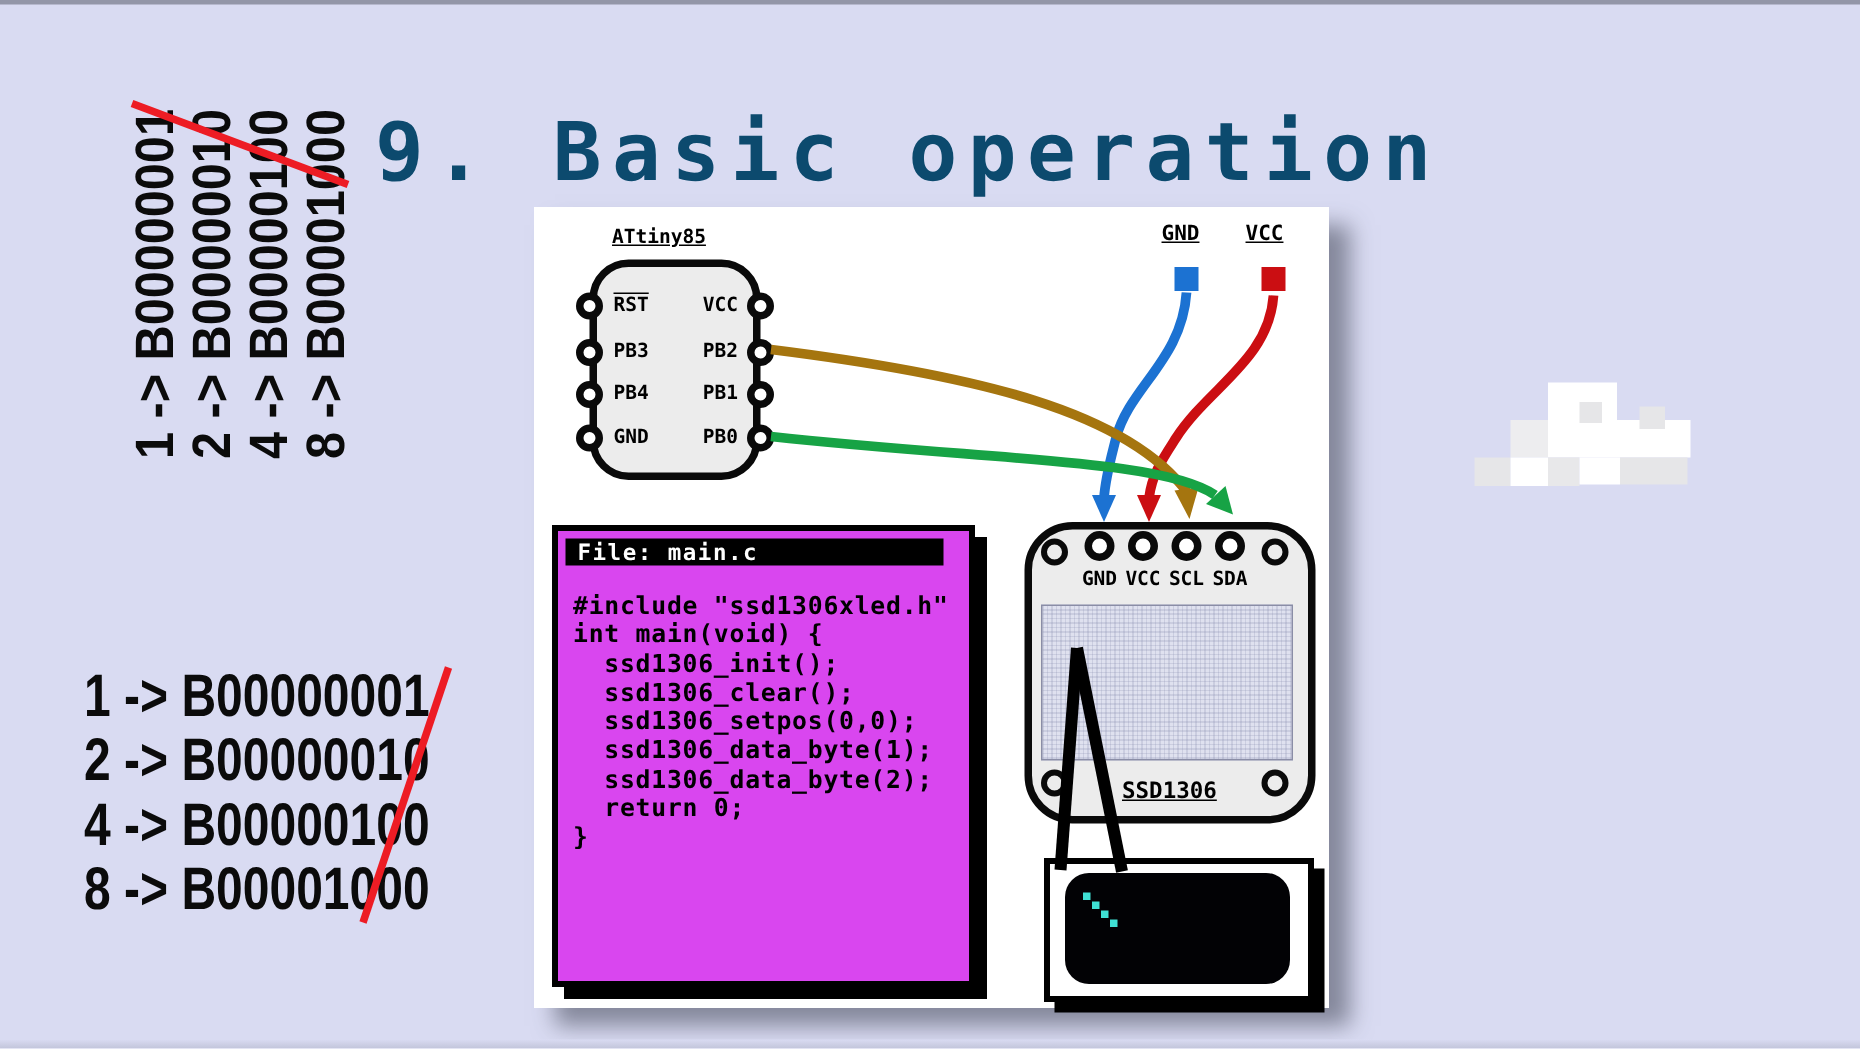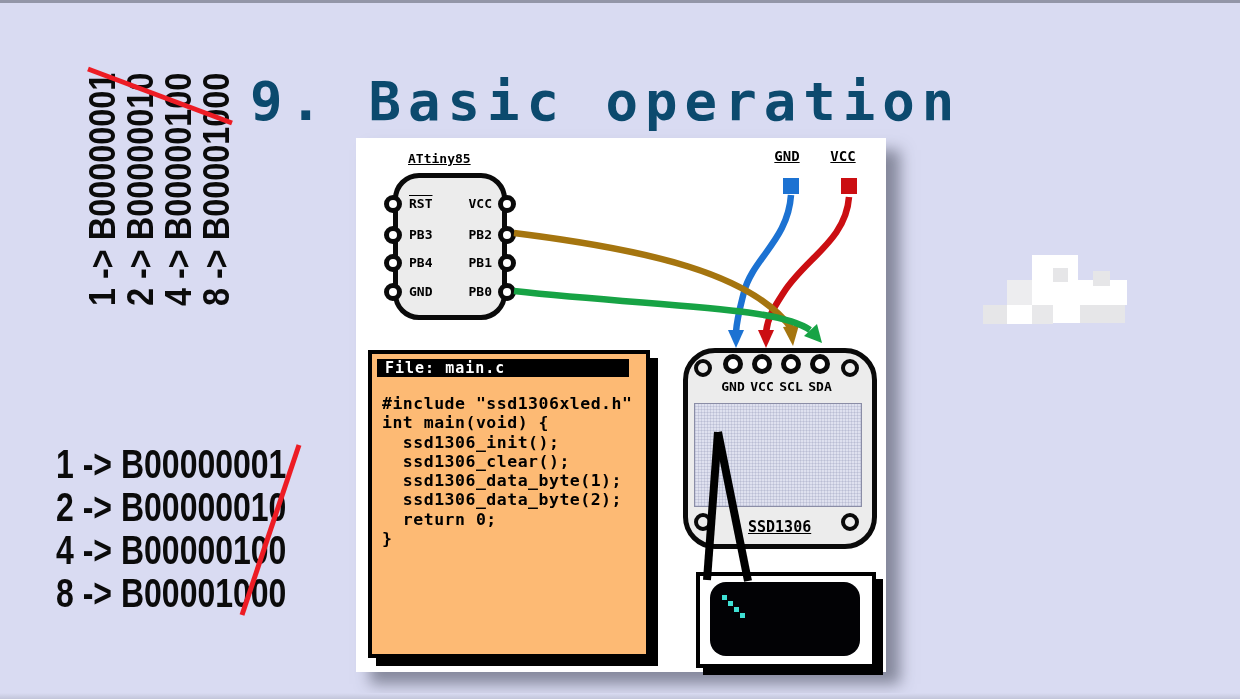--- a/index.html
+++ b/index.html
@@ -37,21 +37,21 @@
   
   #attiny-label{left:408px;top:151px;width:110px;font-size:13px;font-weight:bold;
     text-decoration:underline;color:#000;}
   #attiny-body{left:393px;top:173px;width:104px;height:137px;background:#ececec;
     border:5px solid #0a0a0a;border-radius:26px;}
   .pin-circle{width:8px;height:8px;background:#fff;border:5px solid #0a0a0a;
     border-radius:50%;}
   .chip-pin-label{font-size:13px;font-weight:bold;color:#000;white-space:nowrap;text-align:right;}
   .overline{text-decoration:overline;}
   
-  #code-panel{left:368px;top:350px;width:274px;height:300px;background:#fdba74;
+  #code-panel{left:368px;top:350px;width:274px;height:300px;background:#d946ef;
     border:4px solid #000;box-shadow:8px 8px 0 #000;}
   #code-header{position:absolute;left:5px;top:5px;width:244px;height:18px;
     background:#000;color:#fff;font-weight:bold;font-size:15px;line-height:18px;
     padding-left:8px;letter-spacing:1px;}
   #code-lines{position:absolute;left:10px;top:40px;}
   .code-line{font-size:16.5px;font-weight:bold;letter-spacing:.5px;line-height:19.3px;
     color:#000;white-space:pre;}
   
   #module-body{left:683px;top:348px;width:184px;height:191px;background:#ececec;
     border:5px solid #0a0a0a;border-radius:32px;}
@@ -139,20 +139,21 @@
   <div class="abs pwr-square" style="left:783px;top:178px;background:#1c72d2;"></div>
   <div class="abs pwr-square" style="left:841px;top:178px;background:#cb0e12;"></div>
 
   <div id="code-panel" class="abs">
     <div id="code-header">File: main.c</div>
     <div id="code-lines">
       <div class="code-line">#include "ssd1306xled.h"</div>
       <div class="code-line">int main(void) {</div>
       <div class="code-line">  ssd1306_init();</div>
       <div class="code-line">  ssd1306_clear();</div>
+      <div class="code-line">  ssd1306_setpos(0,0);</div>
       <div class="code-line">  ssd1306_data_byte(1);</div>
       <div class="code-line">  ssd1306_data_byte(2);</div>
       <div class="code-line">  return 0;</div>
       <div class="code-line">}</div>
     </div>
   </div>
 
   <div id="module-body" class="abs"></div>
   <div class="abs hole" style="left:694px;top:359px;"></div>
   <div class="abs hole" style="left:841px;top:359px;"></div>

